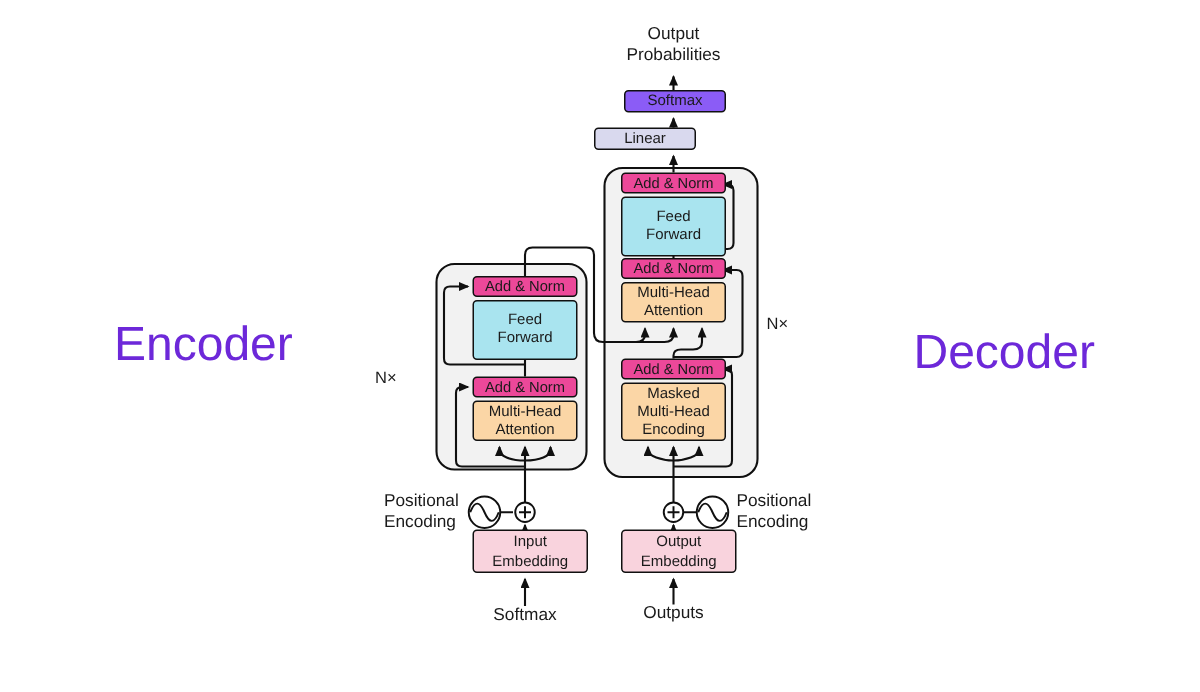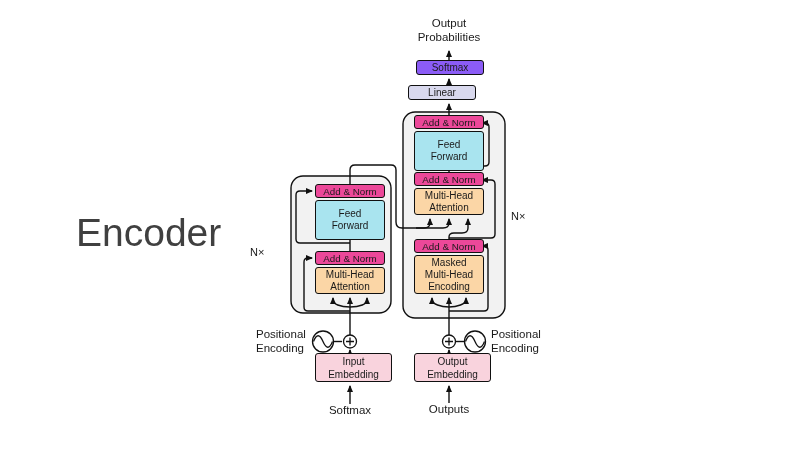--- a/index.html
+++ b/index.html
@@ -12,21 +12,21 @@
   .addnorm{background:#ec4899;height:14px;width:70px;line-height:11px;font-size:9.8px;border-radius:3px;}
   .ff{background:#a9e4ef;height:40px;width:70px;}
   .attn{background:#fbd6a6;height:27px;width:70px;}
   .mattn{background:#fbd6a6;height:39px;width:70px;line-height:12px;}
   .emb{background:#f9d3dd;height:29px;width:77px;line-height:13px;}
   .smx{background:#8b5cf6;height:15px;width:68px;line-height:12px;}
   .lin{background:#d9d9ee;height:15px;width:68px;line-height:12px;}
   .lbl{position:absolute;white-space:pre-line;}
   .small{font-size:11.5px;line-height:13.5px;}
   .nx{font-size:11px;}
-  .biglabel{font-size:39px;color:#404040;}
+  .biglabel{font-size:32px;color:#6d28d9;}
   .center{text-align:center;}
 </style>
 </head>
 <body>
 
 <div id="stage">
 
   <svg id="wires" width="800" height="461" viewBox="0 0 800 461">
     <defs>
       <marker id="ah" markerUnits="userSpaceOnUse" markerWidth="8" markerHeight="8" refX="6" refY="3" orient="auto">
@@ -100,32 +100,33 @@
 Forward</div>
   <div class="box addnorm" style="left:414px;top:172px;">Add &amp; Norm</div>
   <div class="box attn" style="left:414px;top:188px;">Multi-Head
 Attention</div>
   <div class="box addnorm" style="left:414px;top:239px;">Add &amp; Norm</div>
   <div class="box mattn" style="left:414px;top:255px;">Masked
 Multi-Head
 Encoding</div>
 
   <div class="box smx" style="left:416px;top:60px;">Softmax</div>
-  <div class="box lin" style="left:408px;top:85px;">Linear</div>
+  <div class="box lin" style="left:396px;top:85px;">Linear</div>
 
   <div class="box emb" style="left:315px;top:353px;">Input
 Embedding</div>
   <div class="box emb" style="left:414px;top:353px;">Output
 Embedding</div>
 
   <div class="lbl small center" style="left:404px;top:17px;width:90px;">Output
 Probabilities</div>
   <div class="lbl small center" style="left:320px;top:404px;width:60px;">Softmax</div>
   <div class="lbl small center" style="left:419px;top:403px;width:60px;">Outputs</div>
   <div class="lbl small" style="left:256px;top:328px;">Positional
 Encoding</div>
   <div class="lbl small" style="left:491px;top:328px;">Positional
 Encoding</div>
   <div class="lbl nx" style="left:250px;top:246px;">N×</div>
   <div class="lbl nx" style="left:511px;top:210px;">N×</div>
   <div class="lbl biglabel" style="left:76px;top:211px;">Encoder</div>
+  <div class="lbl biglabel" style="left:609px;top:216px;">Decoder</div>
 
 </div>
 
 </body></html>

